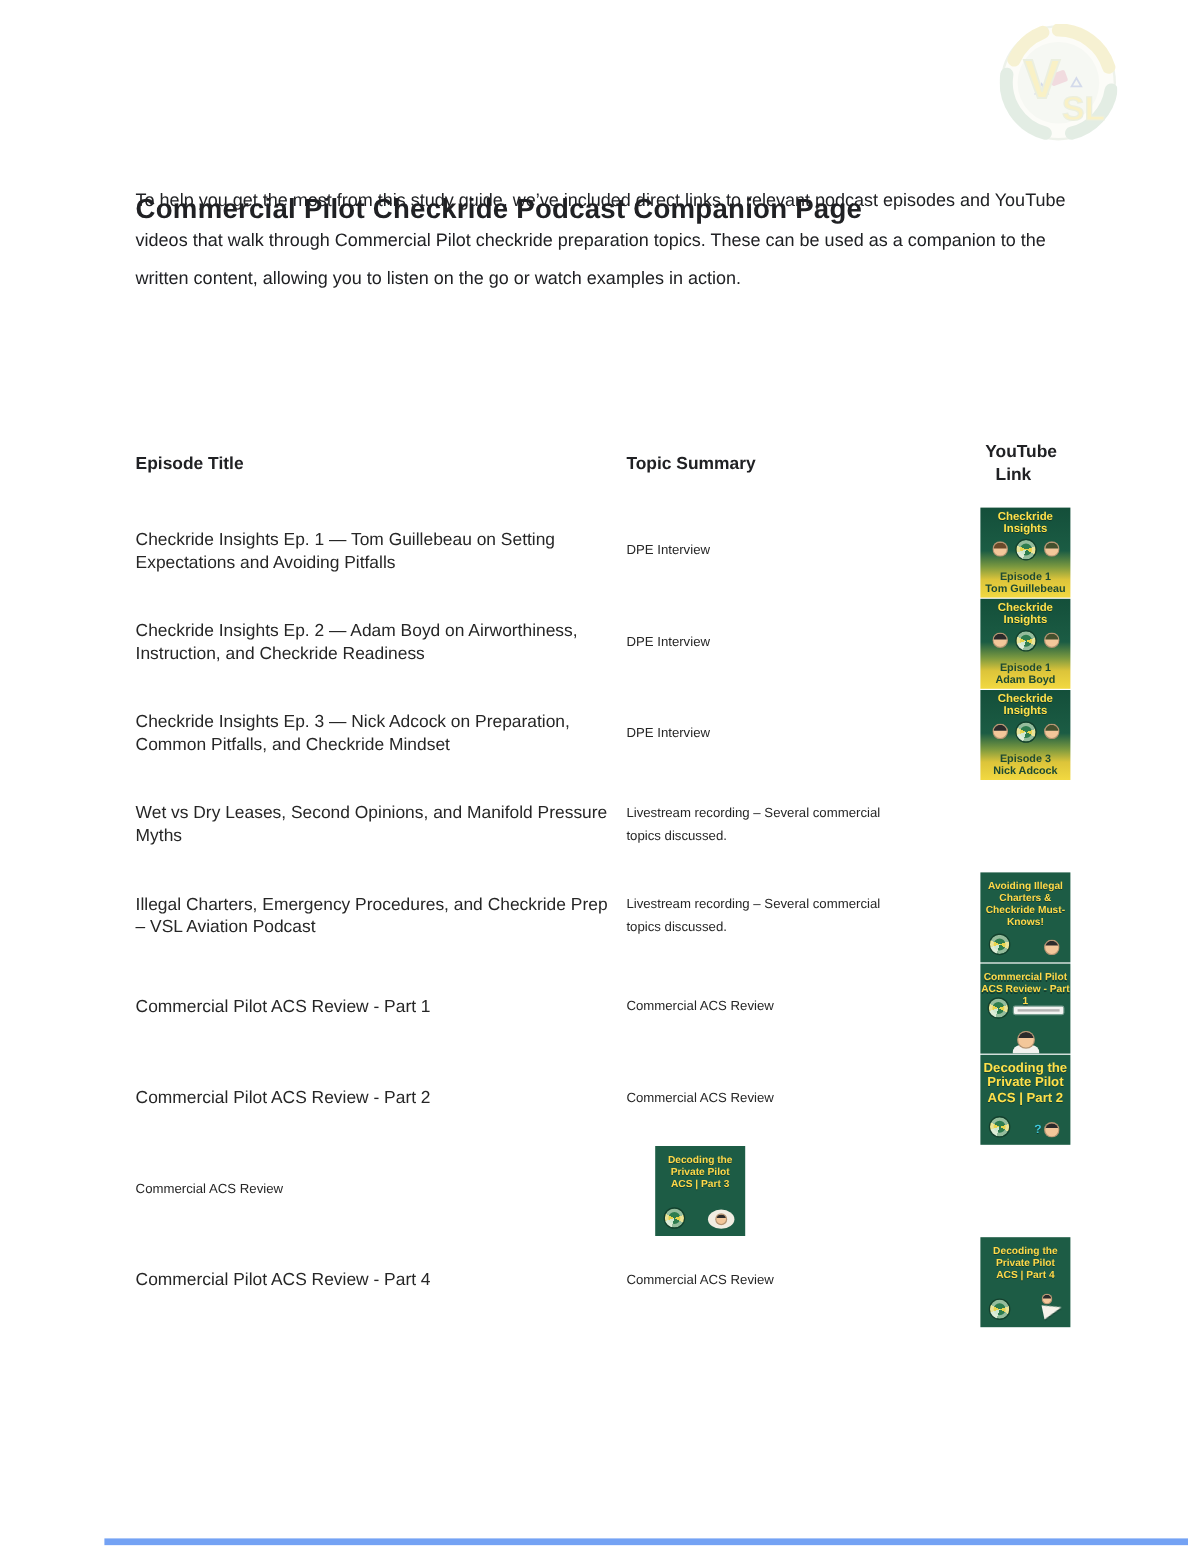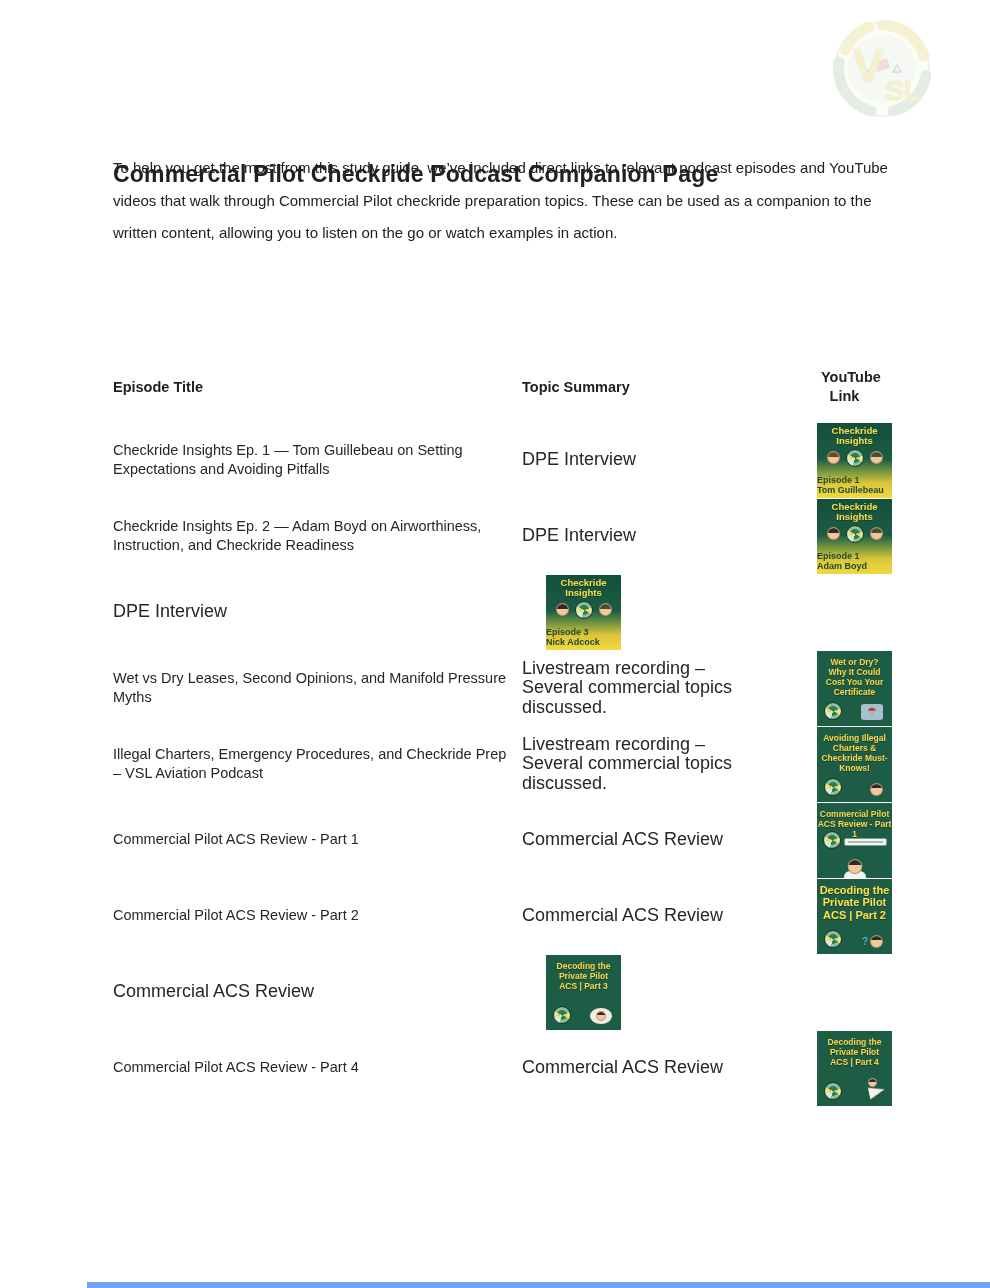--- a/index.html
+++ b/index.html
@@ -24,41 +24,41 @@
   }
 
   
   .ctable { position:absolute; left:113px; top:352px; width:757px; }
   .thead, .trow { display:grid; grid-template-columns:409px 271px 75px; }
   .thead { height:70px; align-items:center; }
   .th { font-size:14.5px; font-weight:bold; color:#202124; }
   .th-youtube { text-align:center; white-space:pre-line; line-height:19px;margin-left:28px; }
   .trow { height:76px; align-items:center; }
   .cell-title { max-width:406px; font-size:14.5px; line-height:19.5px; color:#262626; padding-right:4px; }
-  .cell-topic { max-width:218px; font-size:18px; line-height:19.5px; color:#262626; }
+  .cell-topic { max-width:218px; font-size:11px; line-height:19.5px; color:#262626; }
   .cell-thumb { width:75px; height:75px; }
 
   
   .thumb { position:relative; width:75px; height:75px; overflow:hidden; display:block;margin-left:24px; }
   .thumb-episode {
     background:linear-gradient(180deg,#144f3a 0%,#1b5c44 48%,#7d9a3f 66%,#dcc43a 80%,#f2d941 100%);
   }
   .thumb-green { background:#1d5c45; }
 
   .t-title {
     white-space:pre-line; text-align:center; font-weight:bold;
     color:#ffe14b; font-size:9.5px; line-height:10.5px; padding-top:3px;
     text-shadow:0 1px 0 rgba(0,0,0,.35);
   }
   .thumb-green .t-title { font-size:8.5px; line-height:10px; padding-top:6px; color:#ffd94a; }
   .t-title-big { font-size:11px !important; line-height:12.5px !important; padding-top:5px !important; color:#ffe14b !important; }
 
   .t-art { position:absolute; left:0; right:0; top:26px; display:flex; justify-content:center; align-items:center; gap:6px; }
   .t-footer {
-    position:absolute; left:0; right:0; bottom:3px; 
+    position:absolute; left:0; right:0; bottom:3px; text-align:center;
     font-weight:bold; color:#1d4a33; font-size:9px; line-height:10px; white-space:pre-line;
   }
 
   .globe {
     width:18px; height:18px; border-radius:50%;
     background:conic-gradient(#2e7d4f 0 20%, #e8d44d 20% 33%, #2e7d4f 33% 55%, #cfe8d0 55% 70%, #e8d44d 70% 82%, #2e7d4f 82% 100%);
     border:1px solid #143f2d; box-shadow:inset 0 0 0 3px rgba(235,240,220,.55);
   }
   .globe-bl { position:absolute; left:7px; bottom:6px; top:auto; }
   .avatar { position:relative; width:13px; height:13px; border-radius:50%; background:#f3c79a; overflow:hidden; border:1px solid rgba(0,0,0,.25); }
@@ -152,51 +152,40 @@
           <span class="globe"></span>
           <span class="avatar av-cap"></span>
         </div>
         <div class="t-footer">Episode 1
 Adam Boyd</div>
       </a>
         </div>
     </div>
 
     <div class="trow">
+      <div class="cell-title">Checkride Insights Ep. 3 — Nick Adcock on Preparation, Common Pitfalls, and Checkride Mindset</div>
       <div class="cell-topic">DPE Interview</div>
       <div class="cell-thumb">
           <a class="thumb thumb-episode">
         <div class="t-title">Checkride
 Insights</div>
         <div class="t-art">
           <span class="avatar av-dark"></span>
           <span class="globe"></span>
           <span class="avatar av-cap"></span>
         </div>
         <div class="t-footer">Episode 3
 Nick Adcock</div>
       </a>
         </div>
     </div>
 
     <div class="trow">
       <div class="cell-title">Wet vs Dry Leases, Second Opinions, and Manifold Pressure Myths</div>
       <div class="cell-topic">Livestream recording – Several commercial topics discussed.</div>
-      <div class="cell-thumb">
-          <a class="thumb thumb-green">
-        <div class="t-title">Wet or Dry?
-Why It Could
-Cost You Your
-Certificate</div>
-        <span class="globe globe-bl"></span>
-        <div class="art-right">
-          <span class="pic-umbrella">☂</span>
-        </div>
-      </a>
-        </div>
     </div>
 
     <div class="trow">
       <div class="cell-title">Illegal Charters, Emergency Procedures, and Checkride Prep – VSL Aviation Podcast</div>
       <div class="cell-topic">Livestream recording – Several commercial topics discussed.</div>
       <div class="cell-thumb">
           <a class="thumb thumb-green">
         <div class="t-title">Avoiding Illegal
 Charters &amp;
 Checkride Must-

